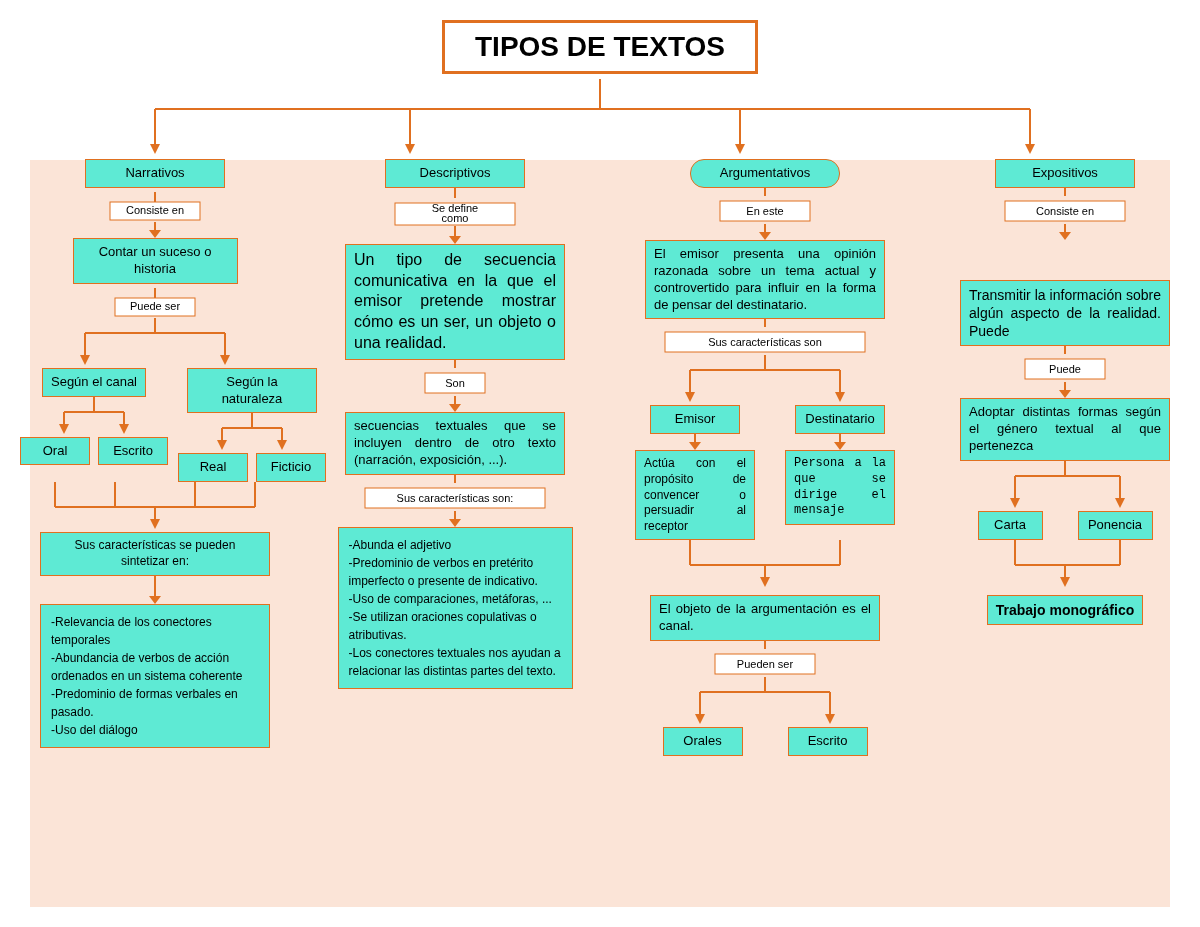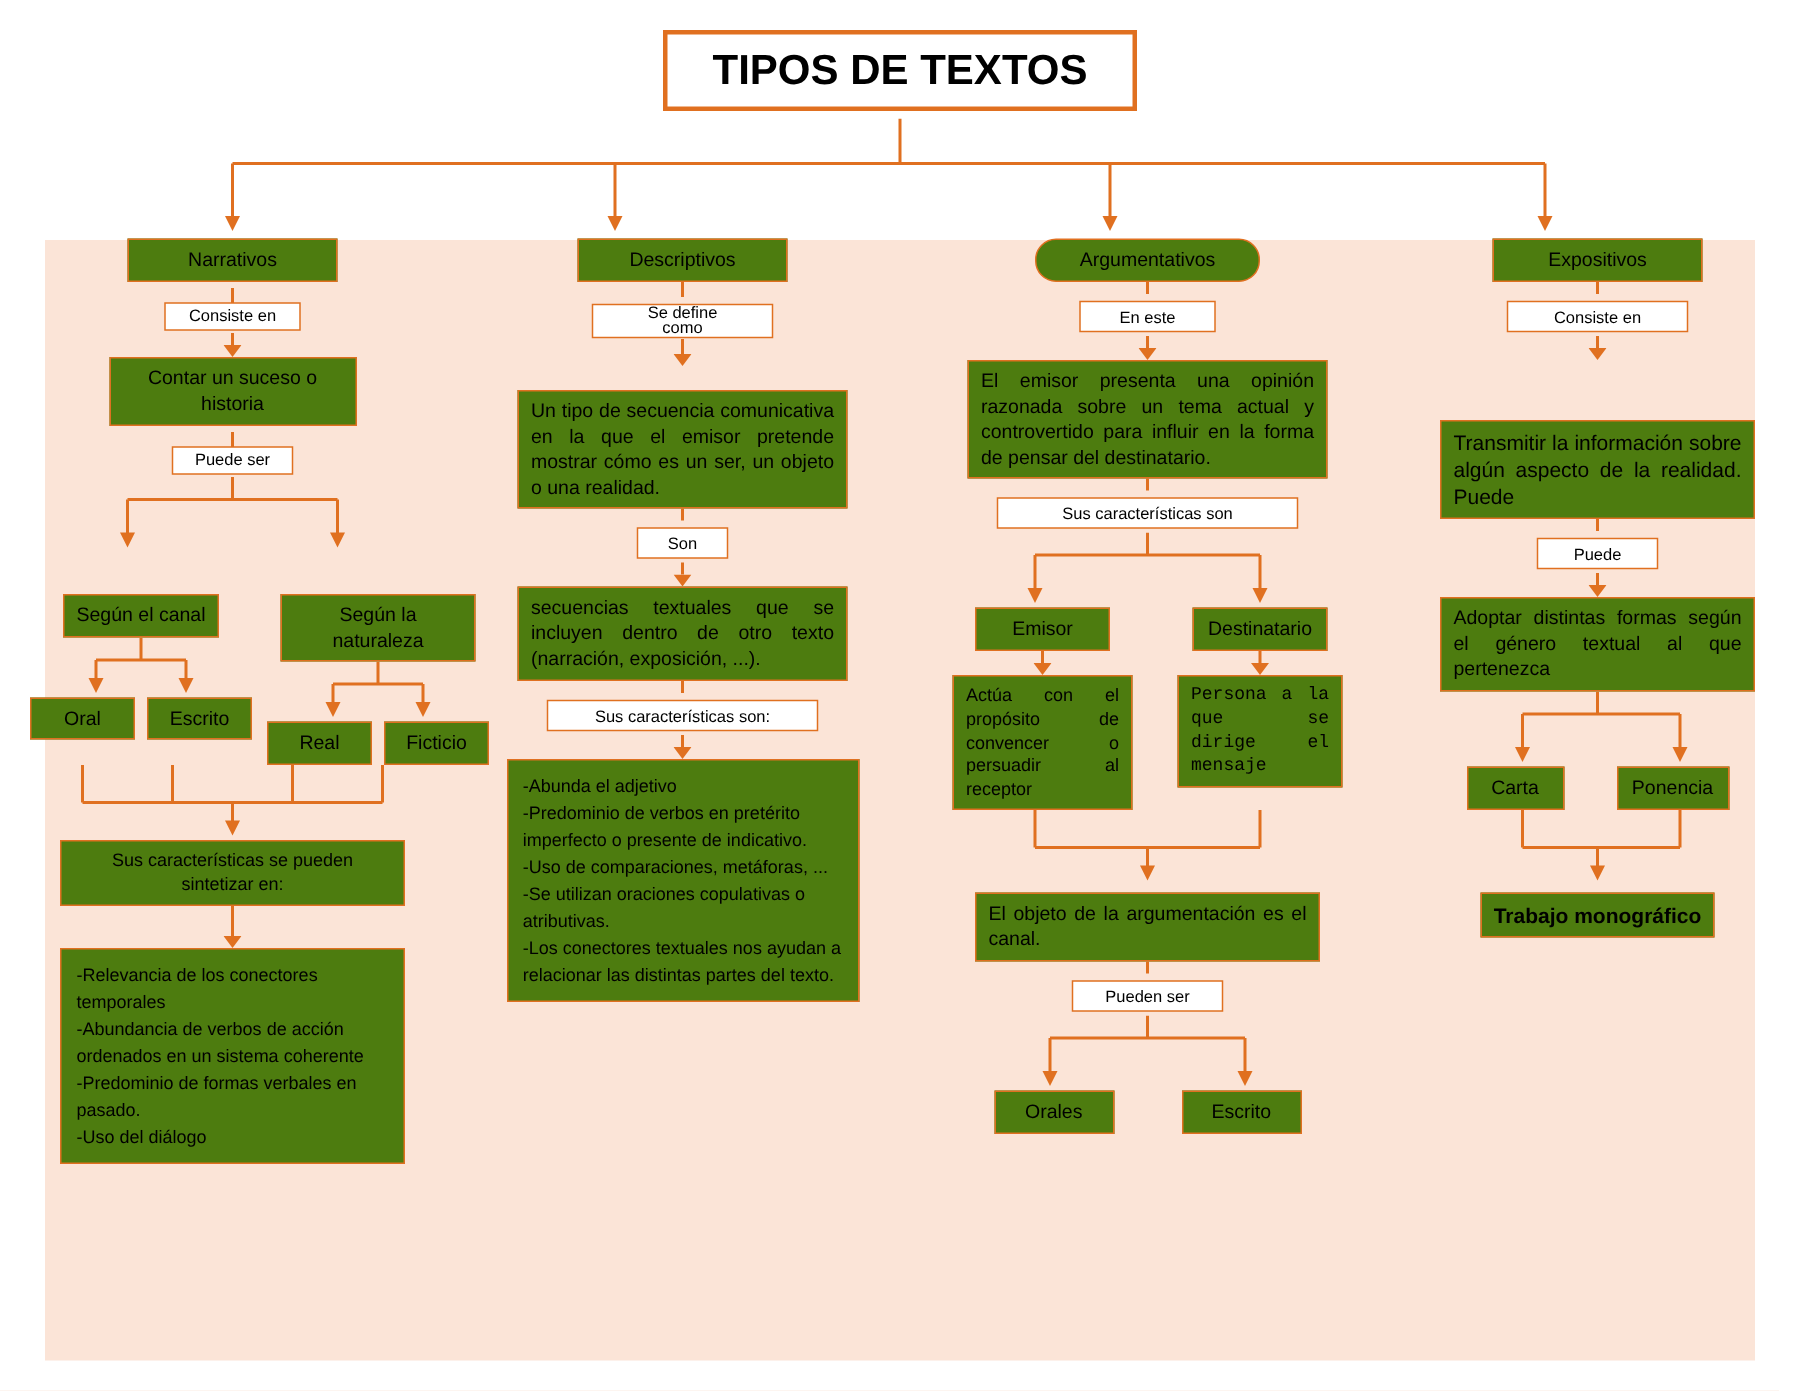--- a/index.html
+++ b/index.html
@@ -46,21 +46,21 @@
       background: #fff;
       margin: 0 auto;
       display: block;
       width: fit-content;
       margin: 0 auto 0 auto;
     }
 
     
     .node {
       border: 1.5px solid #e07020;
-      background: #4d7c0f;
+      background: #5eead4;
       padding: 5px 8px;
       text-align: center;
       display: inline-block;
       min-width: 60px;
       color: #000;
       font-size: 13px;
       line-height: 1.3;
     }
 
     .node.wide { min-width: 140px; max-width: 165px; }
@@ -181,21 +181,21 @@
           <svg width="270" height="50" style="position:absolute;top:0;left:0;">
             <line x1="135" y1="0" x2="135" y2="15" stroke="#e07020" stroke-width="2"></line>
             <line x1="65" y1="15" x2="205" y2="15" stroke="#e07020" stroke-width="2"></line>
             <line x1="65" y1="15" x2="65" y2="42" stroke="#e07020" stroke-width="2"></line>
             <polygon points="60,37 70,37 65,47" fill="#e07020"></polygon>
             <line x1="205" y1="15" x2="205" y2="42" stroke="#e07020" stroke-width="2"></line>
             <polygon points="200,37 210,37 205,47" fill="#e07020"></polygon>
           </svg>
         </div>
 
-        <div class="flex-row" style="width:270px; justify-content:space-around; gap:10px;margin-top:28px;">
+        <div class="flex-row" style="width:270px; justify-content:space-around; gap:10px;">
           <div class="flex-col">
             <div class="node medium center-text">Según el canal</div>
             <div style="position:relative; width:130px; height:40px;">
               <svg width="130" height="40" style="position:absolute;top:0;left:0;">
                 <line x1="65" y1="0" x2="65" y2="15" stroke="#e07020" stroke-width="2"></line>
                 <line x1="35" y1="15" x2="95" y2="15" stroke="#e07020" stroke-width="2"></line>
                 <line x1="35" y1="15" x2="35" y2="32" stroke="#e07020" stroke-width="2"></line>
                 <polygon points="30,27 40,27 35,37" fill="#e07020"></polygon>
                 <line x1="95" y1="15" x2="95" y2="32" stroke="#e07020" stroke-width="2"></line>
                 <polygon points="90,27 100,27 95,37" fill="#e07020"></polygon>
@@ -254,21 +254,21 @@
           <svg width="200" height="28" style="position:absolute;top:0;left:0;">
             <rect x="40" y="5" width="120" height="22" fill="white" stroke="#e07020" stroke-width="1"></rect>
             <text x="100" y="14" text-anchor="middle" font-size="11" fill="black">Se define</text>
             <text x="100" y="24" text-anchor="middle" font-size="11" fill="black">como</text>
           </svg>
         </div>
         <div style="position:relative; width:2px; height:10px; background:#e07020; margin:0 auto;"></div>
         <svg width="12" height="8">
             <polygon points="0,0 12,0 6,8" fill="#e07020"></polygon>
           </svg>
-        <div class="node" style="max-width:220px; text-align:justify; font-size:13px;margin-top:16px;">Un tipo de secuencia comunicativa en la que el emisor pretende mostrar cómo es un ser, un objeto o una realidad.</div>
+        <div class="node" style="max-width:220px; text-align:justify; font-size:16px;">Un tipo de secuencia comunicativa en la que el emisor pretende mostrar cómo es un ser, un objeto o una realidad.</div>
         <div style="position:relative; width:2px; height:8px; background:#e07020; margin:0 auto;"></div>
         <div style="position:relative; width:160px; height:28px;">
           <svg width="160" height="28" style="position:absolute;top:0;left:0;">
             <rect x="50" y="5" width="60" height="20" fill="white" stroke="#e07020" stroke-width="1"></rect>
             <text x="80" y="19" text-anchor="middle" font-size="11" fill="black">Son</text>
           </svg>
         </div>
         <div style="position:relative; width:2px; height:8px; background:#e07020; margin:0 auto;"></div>
         <svg width="12" height="8">
             <polygon points="0,0 12,0 6,8" fill="#e07020"></polygon>

